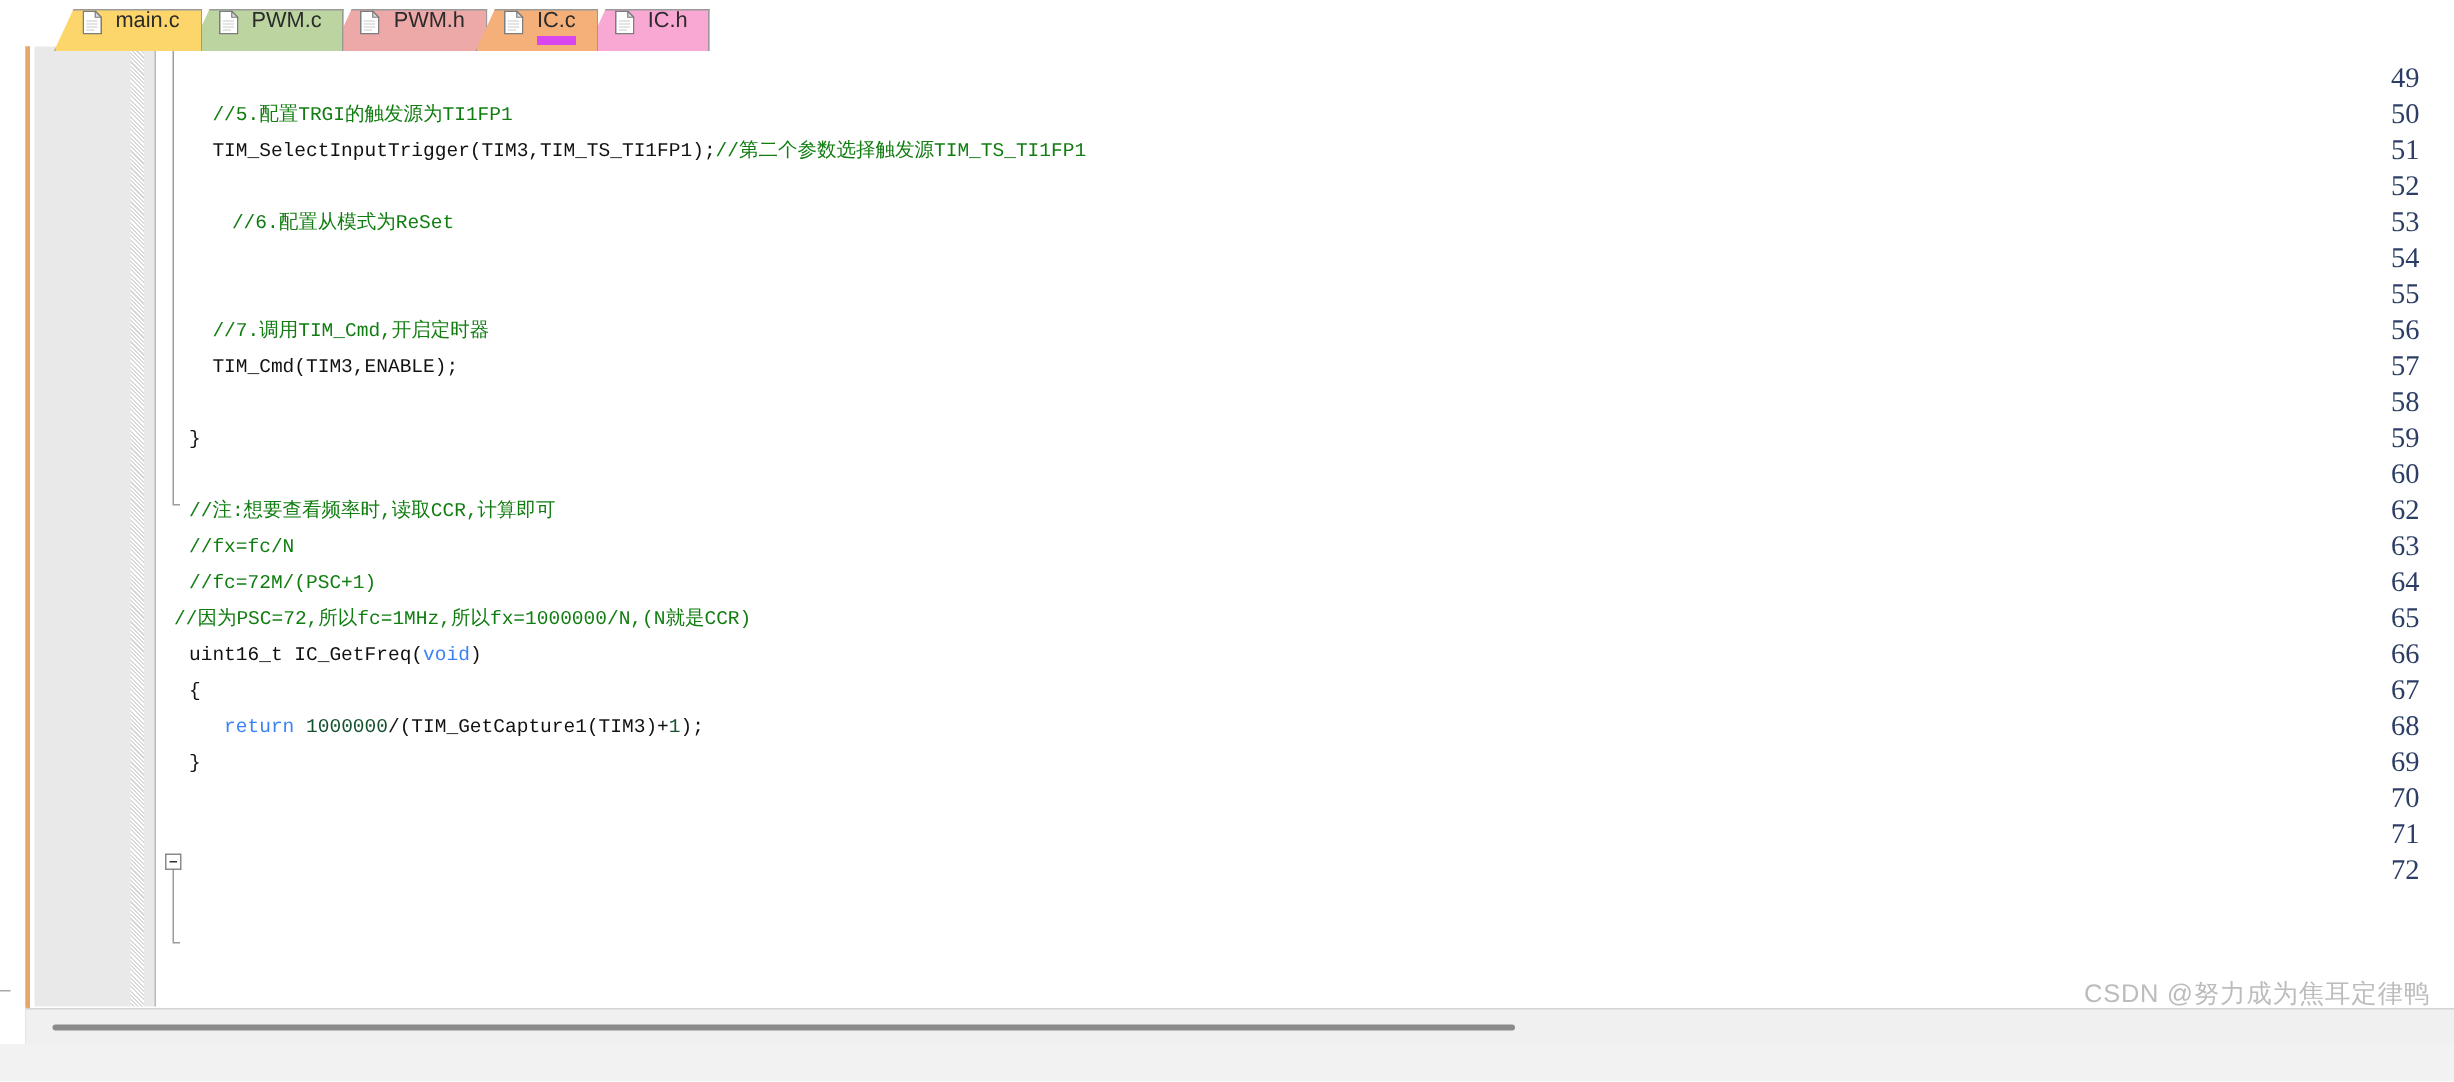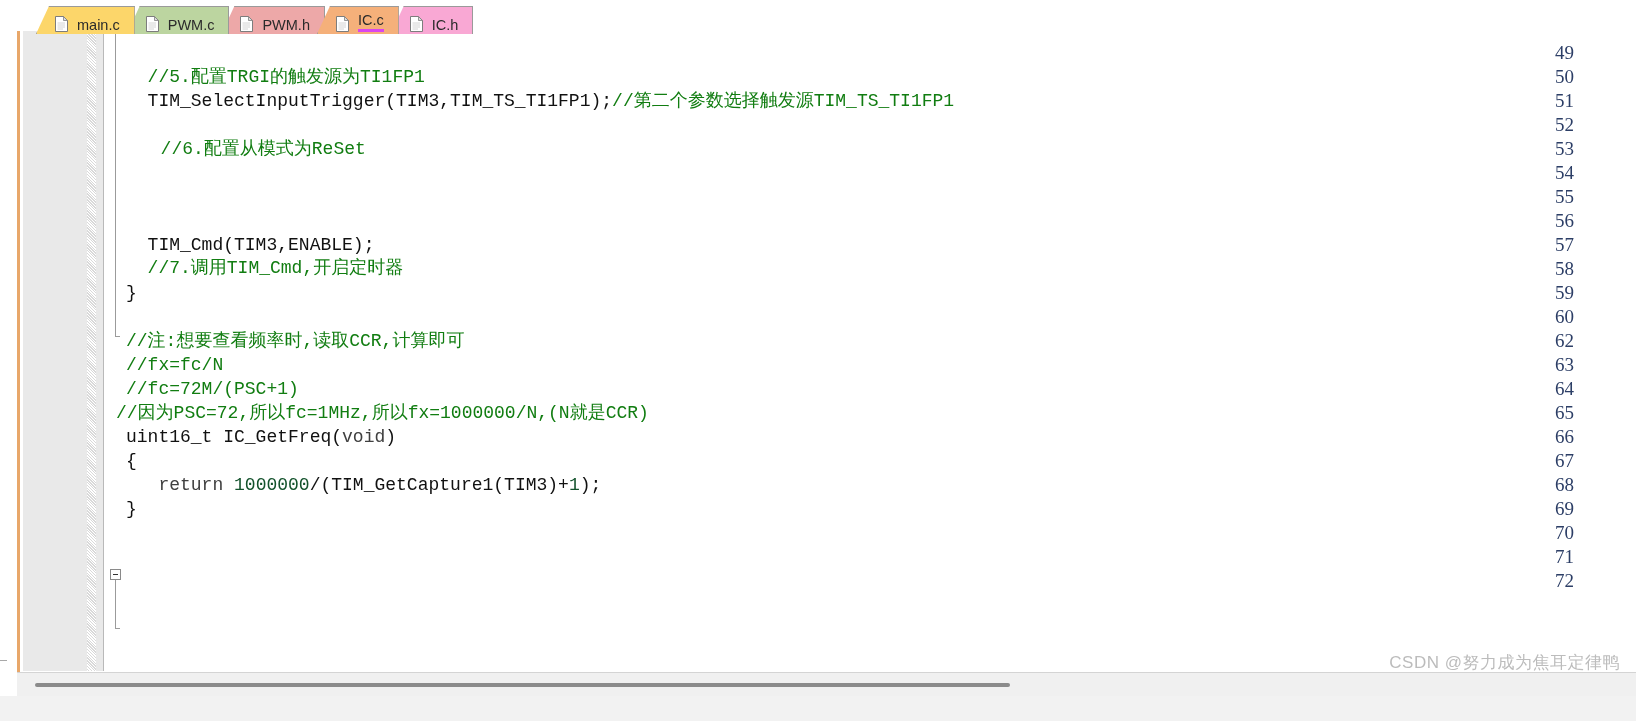--- a/index.html
+++ b/index.html
@@ -35,36 +35,36 @@
     left: 36px;
     top: 3px;
     height: 31px;
     display: flex;
     align-items: flex-end;
   }
   .tab {
     position: relative;
     height: 28px;
     display: flex;
-    align-items: flex-end;
+    align-items: flex-start;
     padding: 0 14px 2px 10px;
     margin-right: -8px;
     box-sizing: border-box;
     border: 1px solid #9a9a9a;
     border-bottom: none;
     font-size: 14.5px;
     color: #2b2b2b;
     white-space: nowrap;
     
     clip-path: polygon(13px 0, 100% 0, 100% 100%, 0 100%);
     padding-left: 18px;
   }
   .tab .tab-label { line-height: 1; }
   .tab.active .tab-label {
-    border-bottom: 3px solid #d946ef;
+    border-bottom: 6px solid #d946ef;
     padding-bottom: 2px;
   }
   .tab-icon {
     display: inline-block;
     width: 13px;
     height: 16px;
     margin-right: 9px;
     flex: 0 0 auto;
   }
   .tab-icon svg { display: block; }
@@ -126,39 +126,40 @@
   .row {
     position: relative;
     height: 24px;
     line-height: 24px;
     white-space: pre;
   }
   .lineno {
     position: absolute;
     right: 23px;
     width: 58px;
+    text-align: right;
     font-family: "Liberation Serif", serif;
     font-size: 19px;
     color: #2c3e66;
     line-height: 24px;
     height: 24px;
   }
   .codetext {
     position: absolute;
     left: 22px;
     top: 0;
     font-family: "Liberation Mono", monospace;
-    font-size: 18px;
+    font-size: 13px;
     line-height: 24px;
     height: 24px;
     color: #111111;
   }
 
   .cm  { color: #117d11; }   
-  .kw  { color: #404040; }   
+  .kw  { color: #3b82f6; }   
   .num { color: #14532d; }   
   .pl  { color: #111111; }   
 
   
   .foldbar {
     position: absolute;
     width: 1px;
     background: #9b9b9b;
   }
   .foldbox {
@@ -344,21 +345,21 @@
       </div>
 
       <div id="rows" style="position:absolute; left:0; top:10px; right:0;">
           <div class="row"><span class="lineno">49</span><span class="codetext" style="left: 103px;"></span></div>
           <div class="row"><span class="lineno">50</span><span class="codetext" style="left: 103px;"><span class="cm">  //5.配置TRGI的触发源为TI1FP1</span></span></div>
           <div class="row"><span class="lineno">51</span><span class="codetext" style="left: 103px;"><span class="pl">  TIM_SelectInputTrigger(TIM3,TIM_TS_TI1FP1);</span><span class="cm">//第二个参数选择触发源TIM_TS_TI1FP1</span></span></div>
           <div class="row"><span class="lineno">52</span><span class="codetext" style="left: 103px;"></span></div>
           <div class="row"><span class="lineno">53</span><span class="codetext" style="left: 116px;"><span class="cm">  //6.配置从模式为ReSet</span></span></div>
           <div class="row"><span class="lineno">54</span></div>
           <div class="row"><span class="lineno">55</span><span class="codetext" style="left: 103px;"></span></div>
-          <div class="row"><span class="lineno">56</span><span class="codetext" style="left: 103px; margin-top: 47px;"><span class="cm">  //7.调用TIM_Cmd,开启定时器</span></span></div>
+          <div class="row"><span class="lineno">56</span><span class="codetext" style="left: 103px;"><span class="cm">  //7.调用TIM_Cmd,开启定时器</span></span></div>
           <div class="row"><span class="lineno">57</span><span class="codetext" style="left: 103px;"><span class="pl">  TIM_Cmd(TIM3,ENABLE);</span></span></div>
           <div class="row"><span class="lineno">58</span><span class="codetext" style="left: 103px;"></span></div>
           <div class="row"><span class="lineno">59</span><span class="codetext" style="left: 103px;"><span class="pl">}</span></span></div>
           <div class="row"><span class="lineno">60</span><span class="codetext" style="left: 103px;"></span></div>
           <div class="row"><span class="lineno">62</span><span class="codetext" style="left: 103px; font-family: Liberation Mono, monospace;"><span class="cm">//注:想要查看频率时,读取CCR,计算即可</span></span></div>
           <div class="row"><span class="lineno">63</span><span class="codetext" style="left: 103px;"><span class="cm">//fx=fc/N</span></span></div>
           <div class="row"><span class="lineno">64</span><span class="codetext" style="left: 103px;"><span class="cm">//fc=72M/(PSC+1)</span></span></div>
           <div class="row"><span class="lineno">65</span><span class="codetext" style="left: 93px;"><span class="cm">//因为PSC=72,所以fc=1MHz,所以fx=1000000/N,(N就是CCR)</span></span></div>
           <div class="row"><span class="lineno">66</span><span class="codetext" style="left: 103px;"><span class="pl">uint16_t IC_GetFreq(</span><span class="kw">void</span><span class="pl">)</span></span></div>
           <div class="row"><span class="lineno">67</span><span class="codetext" style="left: 103px;"><span class="pl">{</span></span></div>

